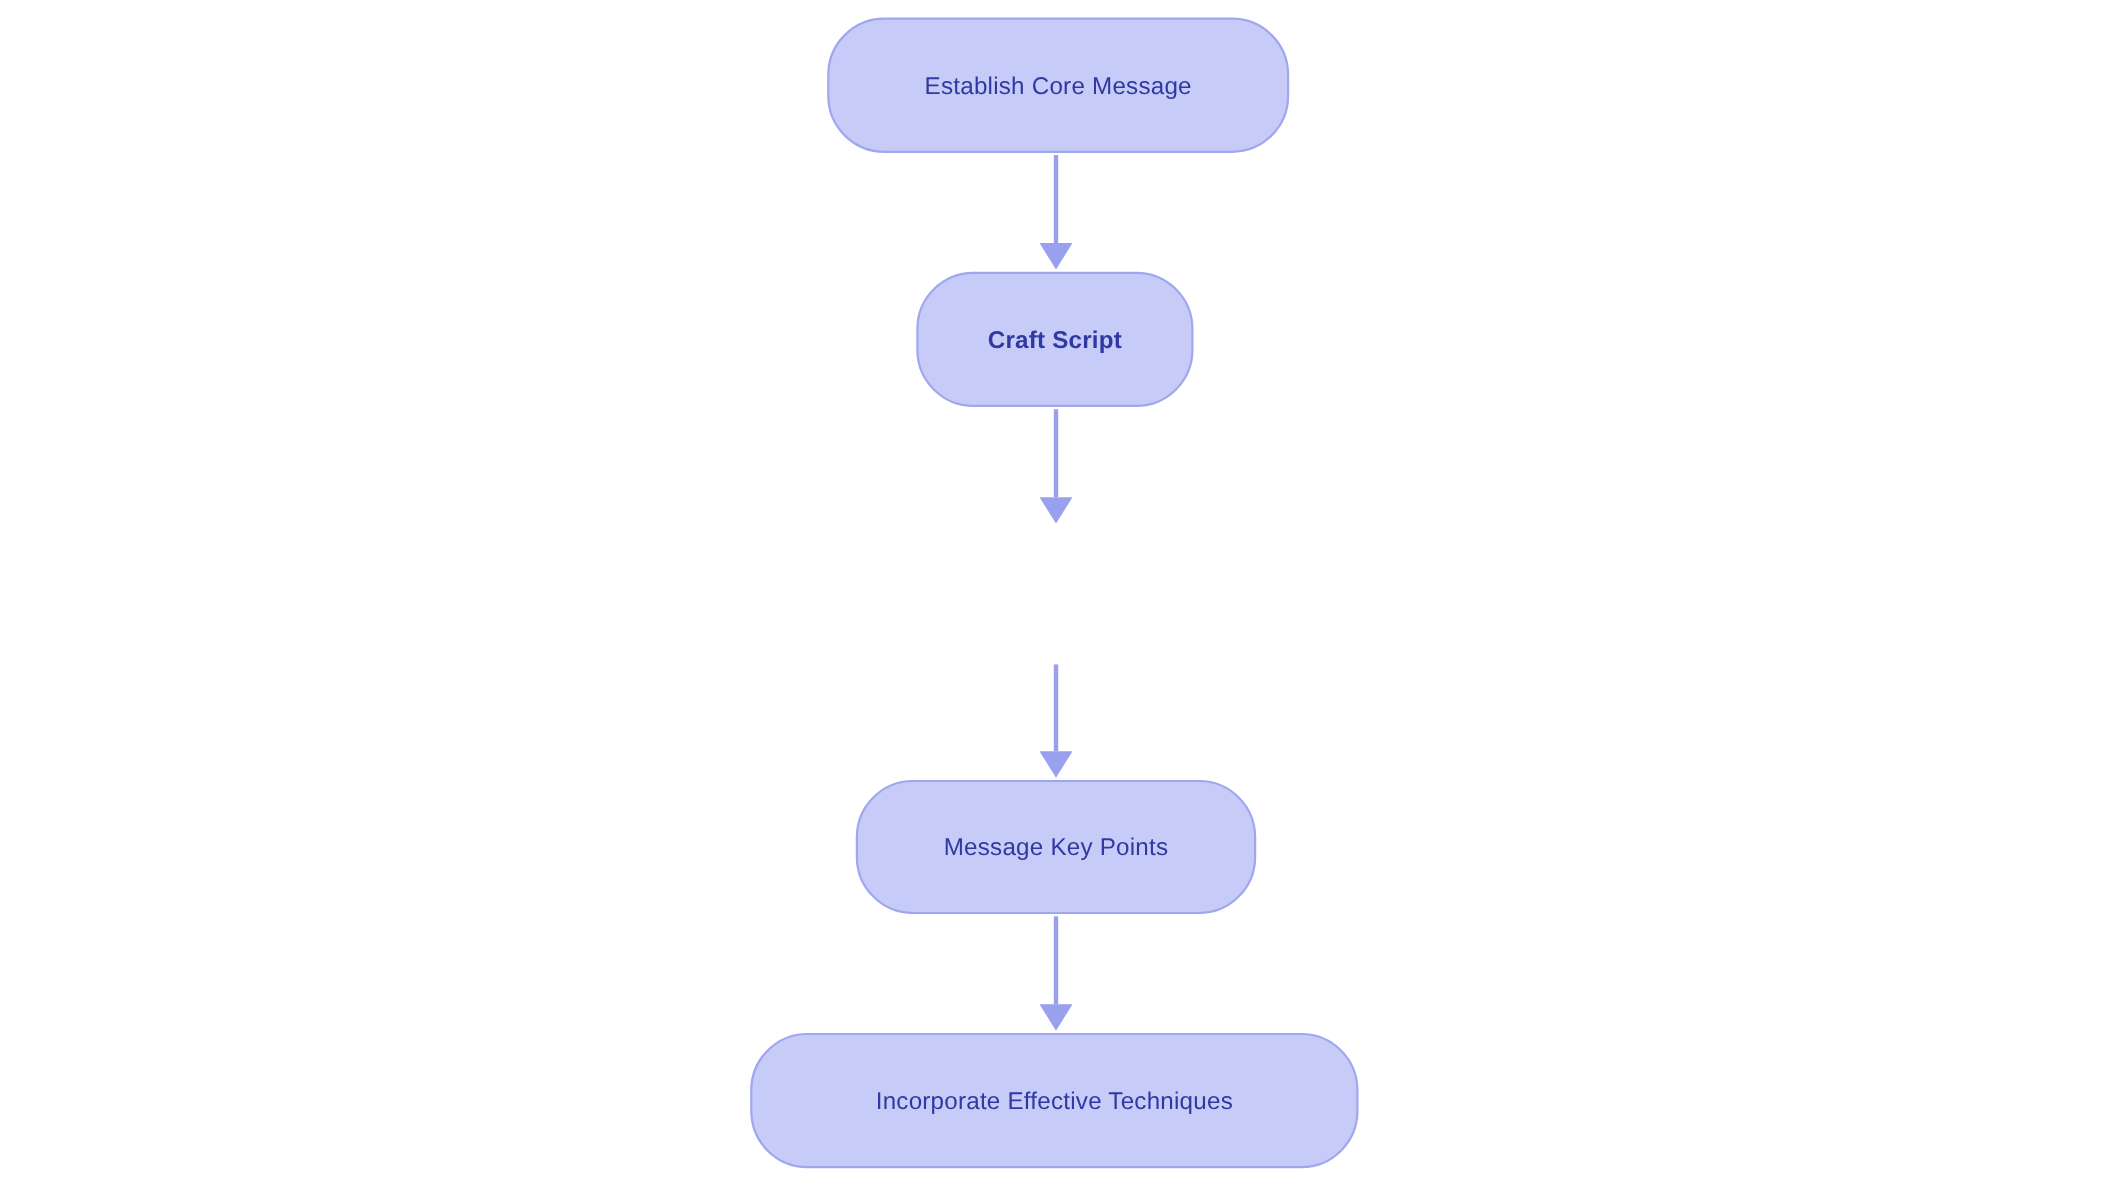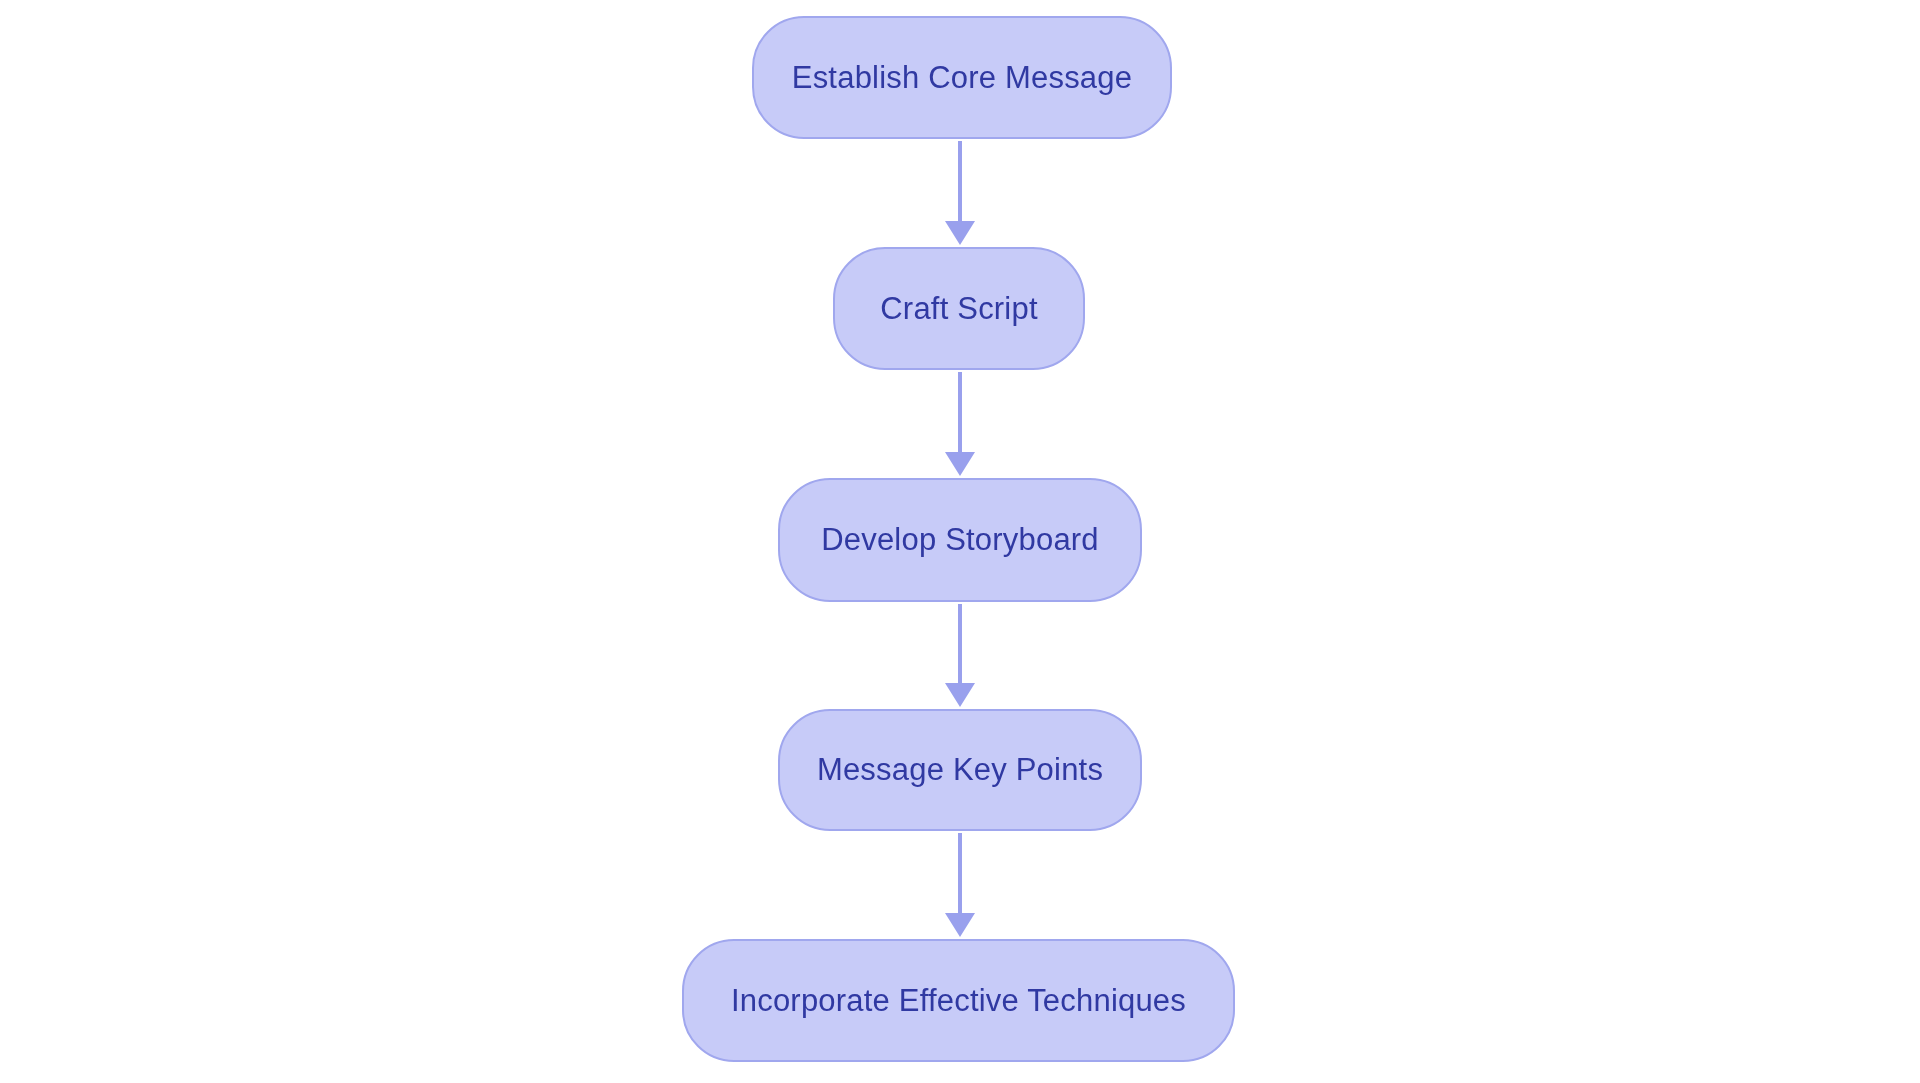--- a/index.html
+++ b/index.html
@@ -25,26 +25,26 @@
   }
   .node {
     position: absolute;
     background: var(--node-fill);
     border: 2px solid var(--node-border);
     border-radius: 52px;
     display: flex;
     align-items: center;
     justify-content: center;
     color: var(--node-text);
-    font-size: 31px;
+    font-size: 22px;
     letter-spacing: 0.2px;
     white-space: nowrap;
   }
   .n1 { left: 752px; top: 16px;  width: 420px; height: 123px; }
-  .n2 { left: 833px; top: 247px; width: 252px; height: 123px; }
+  .n2 { left: 833px; top: 247px; width: 252px; height: 123px; font-weight: bold; }
   .n3 { left: 778px; top: 478px; width: 364px; height: 124px; }
   .n4 { left: 778px; top: 709px; width: 364px; height: 122px; }
   .n5 { left: 682px; top: 939px; width: 553px; height: 123px; align-items: center; }
 
   .arrow {
     position: absolute;
     left: 944px;
     width: 32px;
     display: flex;
     flex-direction: column;
@@ -83,23 +83,20 @@
 
   <div class="node n2">
     <span>Craft Script</span>
   </div>
 
   <div class="arrow a2">
     <div class="line"></div>
     <div class="head"></div>
   </div>
 
-  <div class="node n3">
-    <span>Develop Storyboard</span>
-  </div>
 
   <div class="arrow a3">
     <div class="line"></div>
     <div class="head"></div>
   </div>
 
   <div class="node n4">
     <span>Message Key Points</span>
   </div>
 

